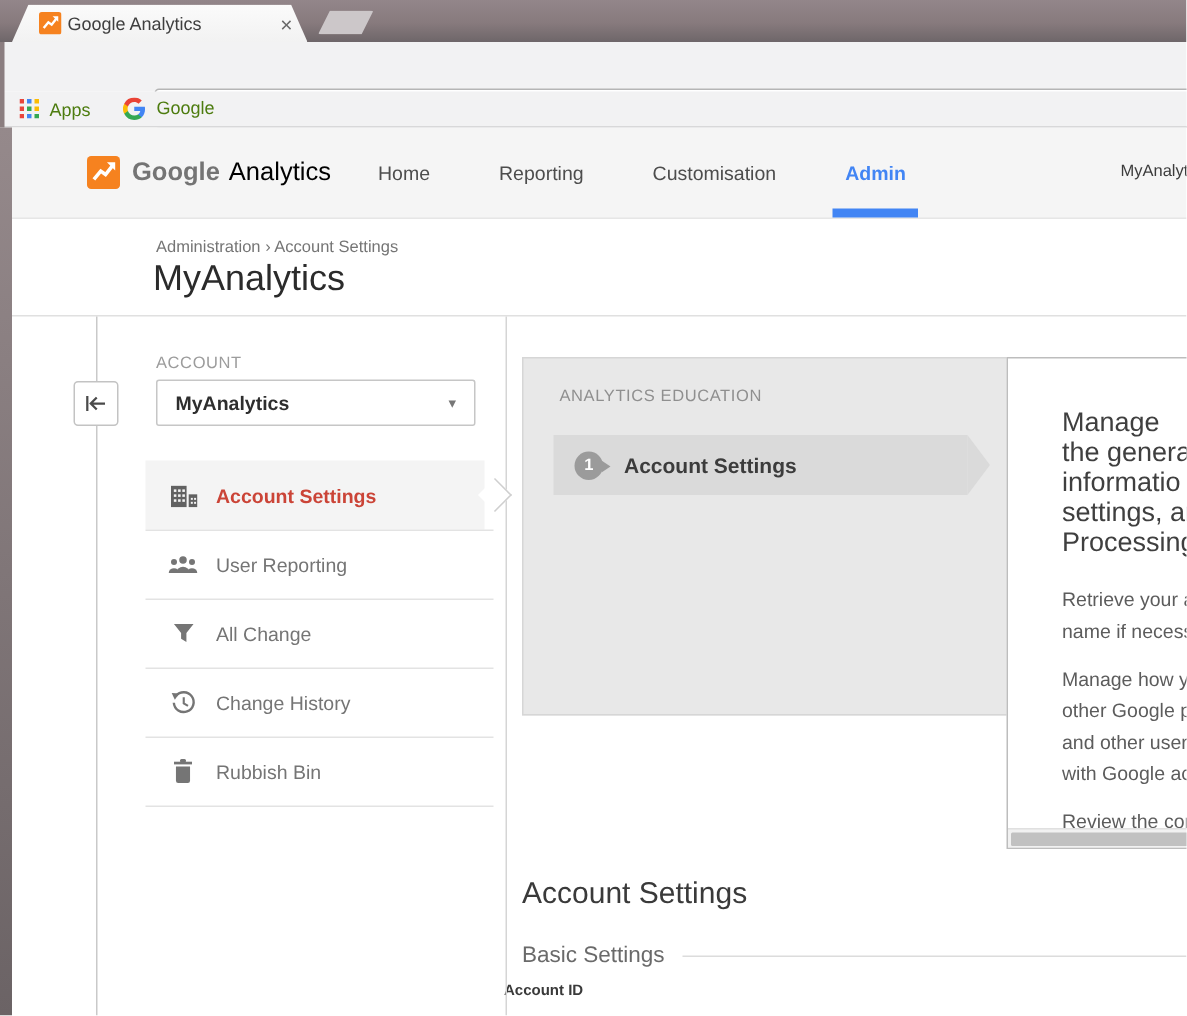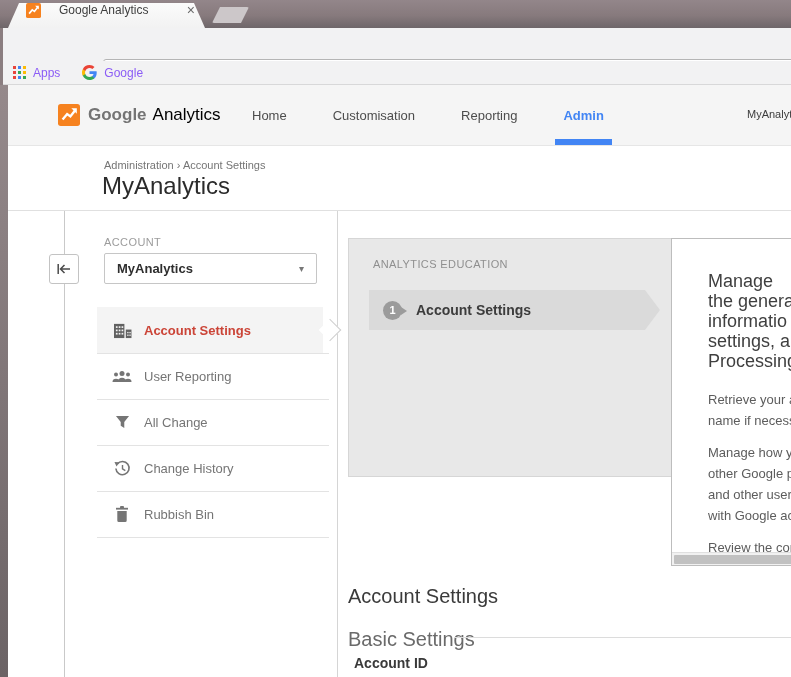--- a/index.html
+++ b/index.html
@@ -9,40 +9,40 @@
     -webkit-font-smoothing:antialiased;
   }
   .abs{position:absolute}
 
   
   #tabstrip{left:0;top:0;width:791px;height:28px;
     background:linear-gradient(180deg,#93868a 0%,#877a7d 55%,#6e6669 100%)}
   #tab{left:8px;top:3px;width:197px;height:25px;
     background:linear-gradient(#fbfbfb,#f2f2f2);
     clip-path:polygon(11px 0,186px 0,197px 25px,0 25px);
-    display:flex;padding:0 10px 0 18px;box-sizing:border-box;gap:18px}
+    display:flex;align-items:center;padding:0 10px 0 18px;box-sizing:border-box;gap:4px}
   #tab-title{font-size:12px;color:#3f3f3f;flex:1;white-space:nowrap;overflow:hidden}
   #tab-close{font-size:14px;color:#6a6a6a;line-height:1}
   #newtab{left:212px;top:7px;width:37px;height:16px;background:#ccc7c9;border-radius:2px;
     clip-path:polygon(8px 0,37px 0,29px 16px,0 16px)}
   #toolbar{left:0;top:28px;width:791px;height:33px;background:#f2f2f3}
   .navglyph{top:31px;font-size:20px;color:#5b5b5b;line-height:26px}
   #btn-back{left:14px}
   #btn-forward{left:46px;color:#b7b7b7}
   #btn-refresh{left:78px;font-size:17px;top:33px}
   #urlbar{left:103px;top:31px;width:700px;height:26px;background:#fff;
     border:1px solid #b5b5b5;border-radius:3px;box-sizing:border-box;
     display:flex;align-items:center;padding:0 8px;gap:6px;white-space:nowrap}
   #urltext{font-size:13px;white-space:nowrap}
   #urltext .scheme{color:#0b8043}
   #urltext .host{color:#3a3a3a}
   #urltext .path{color:#8a8a8a}
   #bookmarks{left:0;top:61px;width:791px;height:23px;background:#f2f2f3;
     border-bottom:1px solid #d8d8d9;display:flex;align-items:center;padding-left:13px;gap:22px}
-  .bm{display:flex;align-items:center;gap:7px;font-size:12px;color:#8b5cf6}
+  .bm{display:flex;align-items:flex-start;gap:7px;font-size:12px;color:#4d7c0f}
 
   
   #frame-left-top{left:0;top:28px;width:3px;height:57px;background:#8b7e80}
   #frame-left{left:0;top:85px;width:8px;height:592px;background:linear-gradient(#95898b,#6b6365)}
 
   
   #ga-header{left:8px;top:85px;width:783px;height:60px;background:#f5f5f5;border-bottom:1px solid #e6e6e6}
   #ga-logo{left:50px;top:19px;display:flex;align-items:center;gap:8px}
   #logo-word1{font-size:17px;font-weight:700;color:#747474}
   #logo-word2{font-size:17px;color:#000000;margin-left:-2px}
@@ -102,23 +102,23 @@
   #info-heading div{font-size:18px;color:#3f3f3f;line-height:20px;white-space:nowrap}
   #info-body{position:absolute;left:36px;top:150px}
   .info-par{margin:0 0 11px 0}
   .info-par div{font-size:13px;color:#5c5c5c;line-height:21px;white-space:nowrap}
   #info-scroll{position:absolute;left:0;bottom:0;width:148px;height:13px;background:#f1f1f1;
     border-top:1px solid #e0e0e0;box-sizing:border-box}
   #info-scroll-thumb{position:absolute;left:2px;top:2px;width:120px;height:9px;background:#c1c1c1;border-radius:1px}
 
   
   #content-heading{left:348px;top:585px;font-size:20px;color:#3a3a3a}
-  #section-title{left:348px;top:628px;font-size:20px;color:#6a6a6a}
+  #section-title{left:348px;top:628px;font-size:15px;color:#6a6a6a}
   #section-rule{left:455px;top:637px;width:336px;height:1px;background:#dcdcdc}
-  #field-label{left:354px;top:655px;font-size:14px;font-weight:700;color:#3a3a3a}
+  #field-label{left:336px;top:655px;font-size:10px;font-weight:700;color:#3a3a3a}
 </style>
 </head>
 <body>
 
 <div class="abs" id="tabstrip">
   <div class="abs" id="tab">
     <span style="display:flex">
       <svg width="15" height="15" viewBox="0 0 24 24">
           <rect width="24" height="24" rx="3" fill="#f6821f"></rect>
           <polyline points="5,17 10,11 13.5,13.5 19,6.5" stroke="#fff" stroke-width="2.6" fill="none"></polyline>
@@ -186,22 +186,22 @@
           <rect width="24" height="24" rx="3" fill="#f6821f"></rect>
           <polyline points="5,17 10,11 13.5,13.5 19,6.5" stroke="#fff" stroke-width="2.6" fill="none"></polyline>
           <polygon points="14.5,4.5 20.5,4.5 20.5,10.5" fill="#fff"></polygon>
         </svg>
     </span>
     <span id="logo-word1">Google</span>
     <span id="logo-word2">Analytics</span>
   </div>
   <div class="abs" id="ga-nav">
     <span class="nav-item">Home</span>
+    <span class="nav-item">Reporting</span>
     <span class="nav-item">Customisation</span>
-    <span class="nav-item">Reporting</span>
     <span class="nav-item active">
         <span>Admin</span>
         <span class="underline"></span>
       </span>
   </div>
   <span class="abs" id="header-account">MyAnalytics</span>
 </div>
 
 <div class="abs" id="breadcrumb">
   <span>Administration</span>

